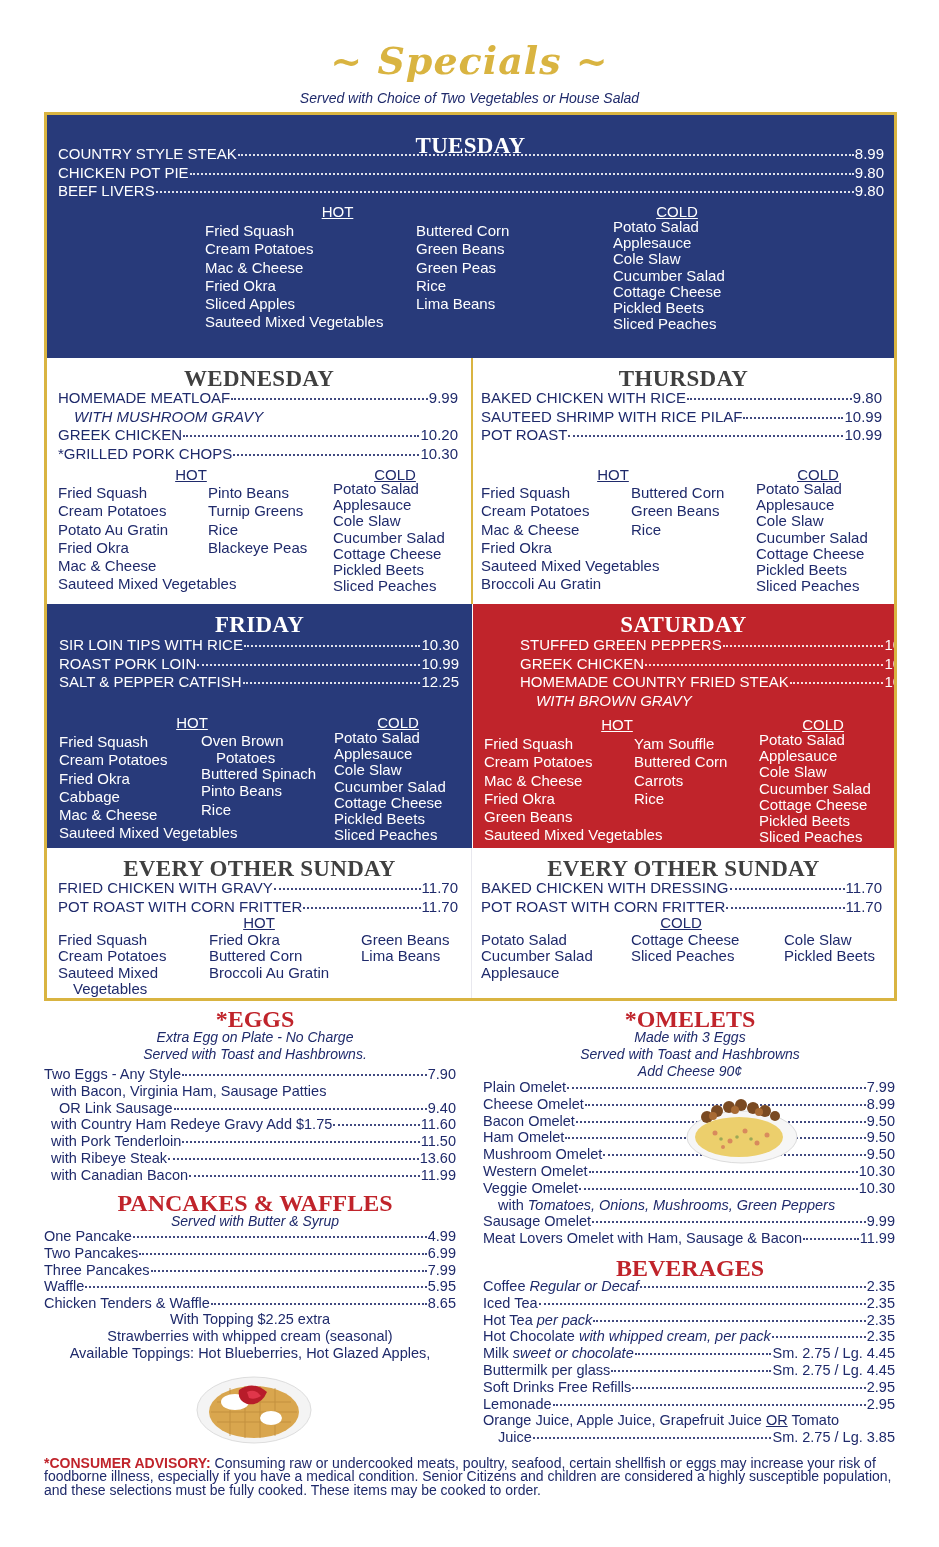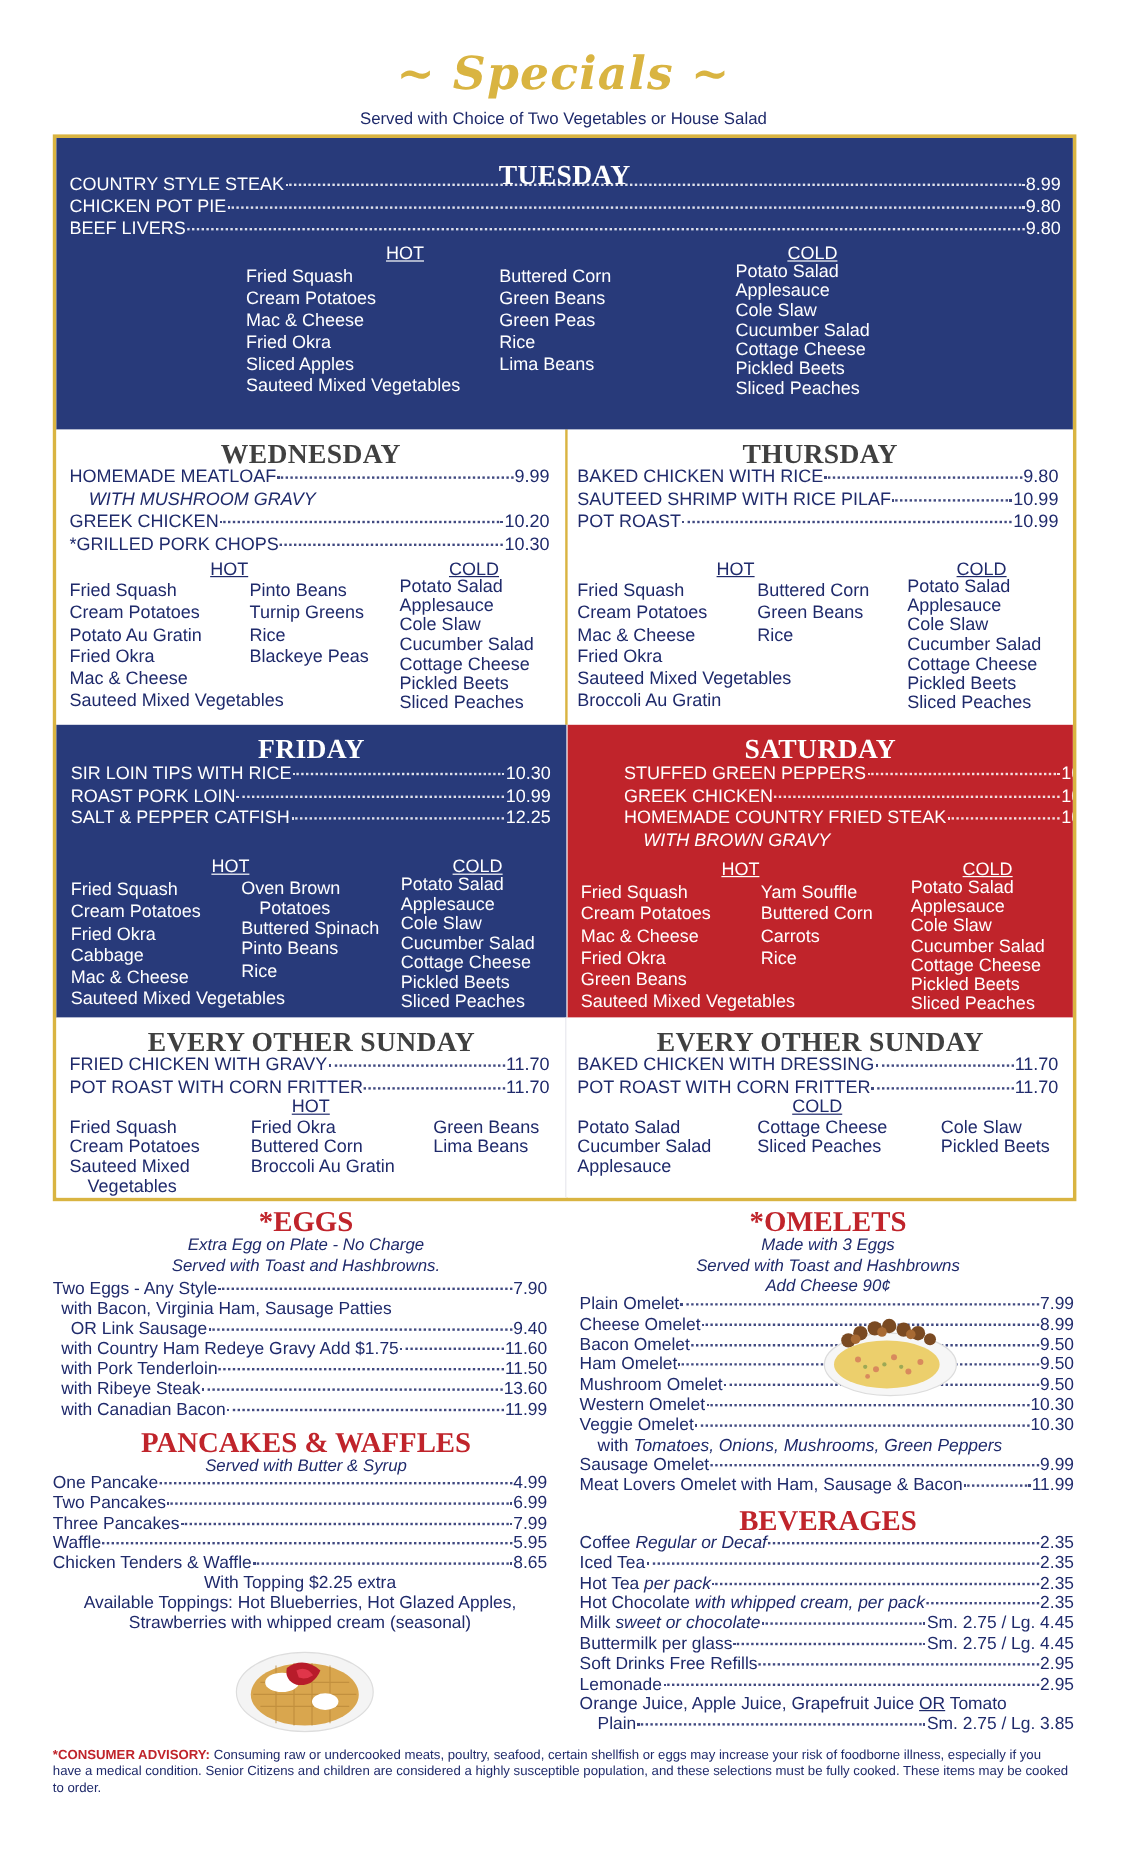--- a/index.html
+++ b/index.html
@@ -6,21 +6,21 @@
   html, body { width: 939px; height: 1547px; background: #ffffff; overflow: hidden; }
   body { position: relative; font-family: "Liberation Sans", sans-serif; color: #1f2a6b; }
 
   .title {
     position: absolute; left: 0; top: 38px; width: 939px; text-align: center;
     font-family: "DejaVu Serif", serif; font-style: italic; font-weight: bold;
     font-size: 38px; color: #d9b441; letter-spacing: 1px;
   }
   .subtitle {
     position: absolute; left: 0; top: 90px; width: 939px; text-align: center;
-    font-size: 14px; color: #1f2a6b;
+    font-style: italic; font-size: 14px; color: #1f2a6b;
   }
 
   .frame {
     position: absolute; left: 44px; top: 112px; width: 853px; height: 889px;
     border: 3px solid #d9b441; background: #ffffff;
   }
   .panel { position: absolute; overflow: hidden; }
   .panel.blue { background: #283a7a; color: #ffffff; }
   .panel.red { background: #c0242b; color: #ffffff; }
   .panel.white { background: #ffffff; color: #1f2a6b; }
@@ -58,21 +58,21 @@
     color: #c0242b; font-size: 24px; text-align: center; line-height: 26px;
   }
   .section-sub { position: absolute; text-align: center; font-style: italic; font-size: 14px; line-height: 17px; }
   .menu-list { position: absolute; }
   .menu-list .item { font-size: 14.5px; line-height: 16.8px; color: #1f2a6b; }
   .menu-list .item .dots { transform: translateY(-3px); }
   .center-text { position: absolute; text-align: center; font-size: 14.5px; line-height: 16.8px; }
 
   .advisory {
     position: absolute; left: 44px; top: 1457px; width: 850px;
-    font-size: 11px; line-height: 13.4px; color: #1f2a6b;
+    font-size: 14px; line-height: 13.4px; color: #1f2a6b;
   }
   .advisory .adv-label { color: #c0242b; font-weight: bold; }
 
   .plate { position: absolute; }
 </style>
 </head>
 <body>
 
 <div class="title">~ Specials ~</div>
 <div class="subtitle">Served with Choice of Two Vegetables or House Salad</div>
@@ -458,22 +458,22 @@
       <span class="price">5.95</span>
     </div>
   <div class="item">
       <span class="name">Chicken Tenders &amp; Waffle</span>
       <span class="dots"></span>
       <span class="price">8.65</span>
     </div>
 </div>
 <div class="center-text" style="left:44px;top:1311px;width:412px;">
   <div>With Topping $2.25 extra</div>
+  <div>Strawberries with whipped cream (seasonal)</div>
   <div>Available Toppings: Hot Blueberries, Hot Glazed Apples,</div>
-  <div>Strawberries with whipped cream (seasonal)</div>
 </div>
 
 <div class="plate" style="left:195px;top:1372px;width:118px;height:72px;">
   <svg width="118" height="72" viewBox="0 0 118 72">
     <ellipse cx="59" cy="38" rx="57" ry="33" fill="#f4f4f4" stroke="#dddddd"></ellipse>
     <ellipse cx="59" cy="40" rx="45" ry="26" fill="#d9a64e"></ellipse>
     <g stroke="#b98738" stroke-width="1" opacity="0.7">
       <line x1="22" y1="30" x2="96" y2="30"></line>
         <line x1="16" y1="40" x2="102" y2="40"></line>
         <line x1="22" y1="50" x2="96" y2="50"></line>
@@ -622,21 +622,21 @@
       <span class="name"><span>Lemonade</span></span>
       <span class="dots"></span>
       <span class="price">2.95</span>
     </div>
   <div class="item">
       <span style="white-space:pre;">Orange Juice, Apple Juice, Grapefruit Juice </span>
       <u>OR</u>
       <span style="white-space:pre;"> Tomato</span>
     </div>
   <div class="item" style="padding-left:15px;">
-      <span class="name">Plain</span>
+      <span class="name">Juice</span>
       <span class="dots"></span>
       <span class="price">Sm. 2.75 / Lg. 3.85</span>
     </div>
 </div>
 
 <div class="advisory">
   <span class="adv-label">*CONSUMER ADVISORY:</span><span> Consuming raw or undercooked meats, poultry, seafood, certain shellfish or eggs may increase your risk of foodborne illness, especially if you have a medical condition. Senior Citizens and children are considered a highly susceptible population, and these selections must be fully cooked. These items may be cooked to order.</span>
 </div>
 
 </body></html>

